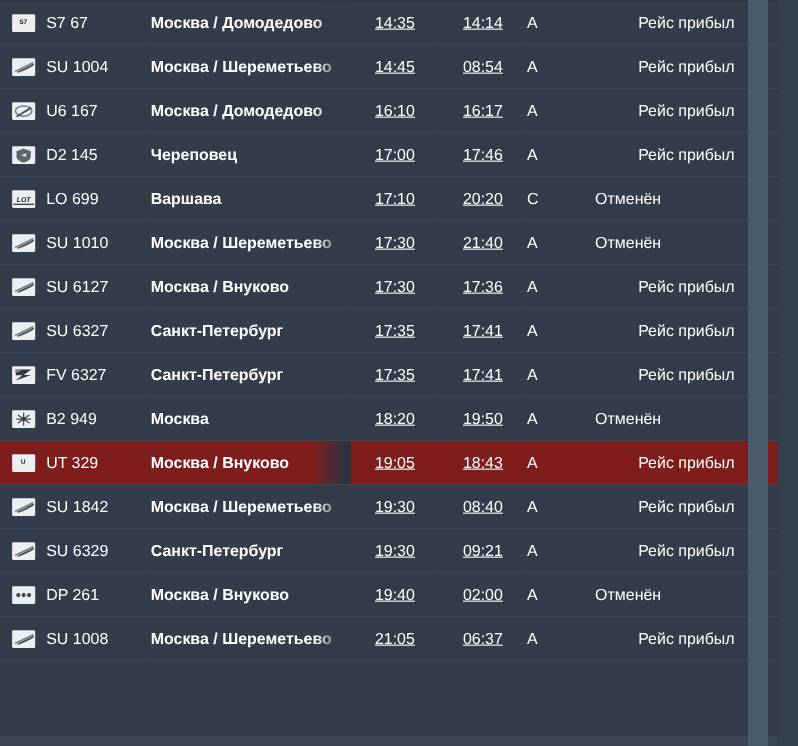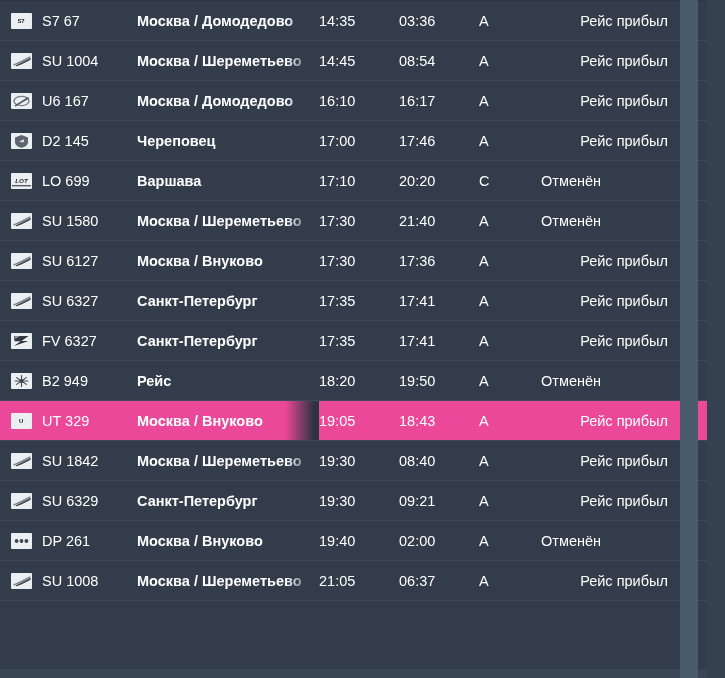--- a/index.html
+++ b/index.html
@@ -41,21 +41,21 @@
     table-layout: fixed;
   }
 
   #flightTable tr {
     height: 40px;
     background: #323c4a;
     border-bottom: 1px solid #3e4a59;
     border-top: 1px solid #2c353f;
   }
   #flightTable tr.is-hover {
-    background: #ec4899;
+    background: #7f1d1d;
   }
 
   #flightTable td {
     padding: 0;
     vertical-align: middle;
     color: #ffffff;
     font-size: 14.5px;
     white-space: nowrap;
     overflow: hidden;
   }
@@ -128,22 +128,23 @@
     background: linear-gradient(to right, rgba(50,60,74,0), rgba(50,60,74,1) 86%);
   }
   tr.is-hover .dest-fade {
     background: linear-gradient(to right, rgba(43,51,63,0), rgba(43,51,63,1) 86%);
   }
 
   
   .cell-time {
     font-size: 14.5px;
     color: #ffffff;
-    text-align: left;
+    text-align: center;
     padding-left: 2px;
+    text-decoration: underline;
   }
 
   
   .cell-term {
     font-size: 14.5px;
     color: #ffffff;
     text-align: left;
     padding-left: 8px;
   }
 
@@ -202,21 +203,21 @@
       </colgroup>
       <tbody id="tbody">
           <tr>
             <td class="cell-logo"><span class="logo-box"><span class="logo-text">S7</span></span></td>
             <td class="cell-flight">S7 67</td>
             <td class="cell-dest">
               <span class="dest-inner">Москва / Домодедово</span>
               <span class="dest-fade"></span>
             </td>
             <td class="cell-time">14:35</td>
-            <td class="cell-time">03:36</td>
+            <td class="cell-time">14:14</td>
             <td class="cell-term">A</td>
             <td class="cell-status status-arrived">Рейс прибыл</td>
           </tr>
           <tr>
             <td class="cell-logo"><span class="logo-box"><svg width="21" height="16" viewBox="0 0 21 16">
                   <path d="M2 11.5 C7 9.2 13 6.2 19 3.2 L19.6 4.6 C14 7.8 8 10.8 3 12.6 Z" fill="#7e868e"></path>
                   <path d="M4.5 12.4 C9 10.6 15 7.4 19.4 4.8 L19.8 6.4 C15.5 9 10 11.8 5.6 13.2 Z" fill="#3c4550"></path>
                 </svg></span></td>
             <td class="cell-flight">SU 1004</td>
             <td class="cell-dest">
@@ -272,21 +273,21 @@
             <td class="cell-time">17:10</td>
             <td class="cell-time">20:20</td>
             <td class="cell-term">C</td>
             <td class="cell-status status-cancelled">Отменён</td>
           </tr>
           <tr>
             <td class="cell-logo"><span class="logo-box"><svg width="21" height="16" viewBox="0 0 21 16">
                   <path d="M2 11.5 C7 9.2 13 6.2 19 3.2 L19.6 4.6 C14 7.8 8 10.8 3 12.6 Z" fill="#7e868e"></path>
                   <path d="M4.5 12.4 C9 10.6 15 7.4 19.4 4.8 L19.8 6.4 C15.5 9 10 11.8 5.6 13.2 Z" fill="#3c4550"></path>
                 </svg></span></td>
-            <td class="cell-flight">SU 1580</td>
+            <td class="cell-flight">SU 1010</td>
             <td class="cell-dest">
               <span class="dest-inner">Москва / Шереметьево</span>
               <span class="dest-fade"></span>
             </td>
             <td class="cell-time">17:30</td>
             <td class="cell-time">21:40</td>
             <td class="cell-term">A</td>
             <td class="cell-status status-cancelled">Отменён</td>
           </tr>
           <tr>
@@ -339,21 +340,21 @@
                   <g stroke="#3c4550" stroke-width="1.1" stroke-linecap="round">
                     <line x1="10.5" y1="2.5" x2="10.5" y2="13.5"></line>
                     <line x1="5.6" y1="4.6" x2="15.4" y2="11.4"></line>
                     <line x1="15.4" y1="4.6" x2="5.6" y2="11.4"></line>
                     <line x1="4.2" y1="8" x2="16.8" y2="8"></line>
                   </g>
                   <circle cx="10.5" cy="8" r="2.1" fill="#3c4550"></circle>
                 </svg></span></td>
             <td class="cell-flight">B2 949</td>
             <td class="cell-dest">
-              <span class="dest-inner">Рейс</span>
+              <span class="dest-inner">Москва</span>
               <span class="dest-fade"></span>
             </td>
             <td class="cell-time">18:20</td>
             <td class="cell-time">19:50</td>
             <td class="cell-term">A</td>
             <td class="cell-status status-cancelled">Отменён</td>
           </tr>
           <tr class="is-hover">
             <td class="cell-logo"><span class="logo-box"><span class="logo-text">U</span></span></td>
             <td class="cell-flight">UT 329</td>

